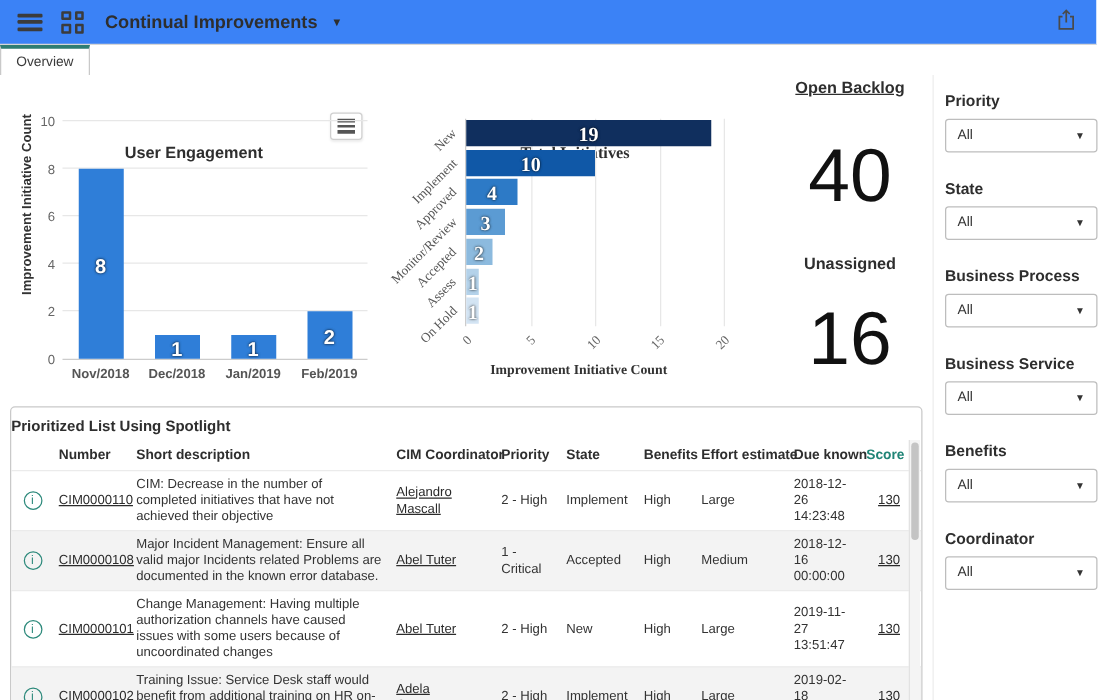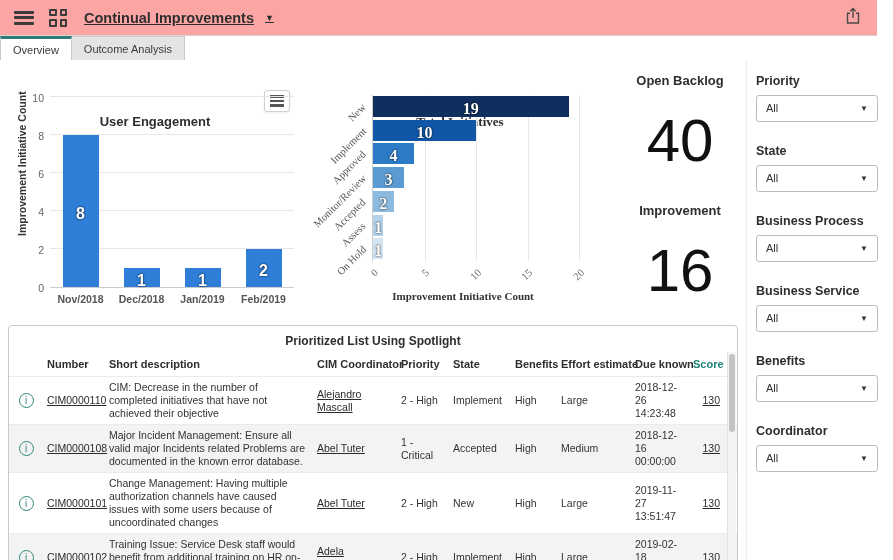--- a/index.html
+++ b/index.html
@@ -1,22 +1,22 @@
 <!DOCTYPE html>
 <html><head>
 <meta charset="utf-8">
 <style>
   * { margin:0; padding:0; box-sizing:border-box; }
   html,body { width:893px; height:560px; overflow:hidden; background:#fff;
               font-family:"Liberation Sans", sans-serif; color:#2e2e2e; }
   .app { position:relative; width:893px; height:560px; }
 
   
-  .header { position:absolute; top:0; left:0; right:16px; height:36px; background:#fca5a5;
-            border-bottom:1px solid #d6d6d6; display:flex; align-items:center; padding:0 14px;text-decoration:underline; }
+  .header { position:absolute; top:0; left:0; right:16px; height:36px; background:#3b82f6;
+            border-bottom:1px solid #d6d6d6; display:flex; align-items:center; padding:0 14px; }
   .hamburger { width:20px; height:14px; display:flex; flex-direction:column; justify-content:space-between; cursor:pointer; }
   .hamburger span { height:3px; background:#3b3b3b; border-radius:1px; }
   .grid-icon { margin-left:15px; width:18px; height:18px; display:grid; grid-template-columns:1fr 1fr; gap:3px; cursor:pointer; }
   .grid-icon span { border:2px solid #3b3b3b; border-radius:1px; }
   .app-title { margin-left:17px; font-size:14.5px; font-weight:700; cursor:pointer; }
   .title-caret { margin-left:11px; font-size:9px; color:#2e2e2e; cursor:pointer; }
   .share-btn { margin-left:auto; background:none; border:none; cursor:pointer; padding:2px; }
 
   
   .tabbar { position:absolute; top:36px; left:0; right:0; height:24px; display:flex; align-items:stretch; }
@@ -69,21 +69,21 @@
   .filter-item { margin-top:12px; margin-bottom:22px; }
   .filter-label { font-size:12.5px; font-weight:700; margin-bottom:7px; }
   .filter-select { position:relative; height:27px; background:#fff; border:1px solid #bdbdbd;
                    border-radius:3px; cursor:pointer; }
   .filter-value { position:absolute; left:9px; top:6px; font-size:11px; color:#333; }
   .filter-caret { position:absolute; right:9px; top:8px; font-size:8px; color:#333; }
 
   
   .table-card { position:absolute; left:8px; top:325px; width:730px; height:260px;
                 border:1px solid #c9c9c9; border-radius:4px; background:#fff; overflow:hidden; }
-  .table-title { text-align:center; font-size:12px; font-weight:700; padding-top:8px; height:26px; }
+  .table-title { text-align:left; font-size:12px; font-weight:700; padding-top:8px; height:26px; }
   .trgrid { display:grid; grid-template-columns:34px 62px 208px 84px 52px 62px 46px 74px 58px 39px; }
   .tbl-header { align-items:center; height:24px; }
   .th { font-size:11px; font-weight:700; padding:0 4px; white-space:nowrap; }
   .th-score { color:#1f8476; text-align:right; padding-right:6px; }
   .sort-caret { font-size:8px; margin-left:3px; color:#1f8476; }
   .tr { min-height:47px; align-items:center; padding:4px 0; border-top:1px solid #ebebeb; cursor:pointer; }
   .tr-alt { background:#f3f3f3; }
   .td { font-size:10.5px; padding:0 4px; color:#333; line-height:13px; }
   .td-icon { display:flex; justify-content:center; }
   .info-icon { width:15px; height:15px; border:1px solid #2e8a7c; border-radius:50%; color:#2e8a7c;
@@ -118,21 +118,20 @@
     <button class="share-btn">
       <svg width="16" height="18" viewBox="0 0 16 18">
         <path d="M5 6.2 H2.5 V16 H13.5 V6.2 H11" stroke="#4a4a4a" stroke-width="1.4" fill="none"></path>
         <path d="M8 11 V1.6 M5.2 4.2 L8 1.4 L10.8 4.2" stroke="#4a4a4a" stroke-width="1.4" fill="none"></path>
       </svg>
     </button>
   </div>
 
   <div class="tabbar">
     <div class="tab active">Overview</div>
-    <div class="tab inactive">Outcome Analysis</div>
   </div>
 
   <div class="card" style="left:8px; top:62px; width:294px; height:258px;">
     <div class="chart-title">User Engagement</div>
     <button class="export-btn">
         <span></span>
         <span></span>
         <span></span>
       </button>
     <div class="y-axis-title">Improvement Initiative Count</div>
@@ -213,23 +212,23 @@
         <div class="xtick2" style="position: absolute; right: 240px; top: 205px;">0</div>
         <div class="xtick2" style="position: absolute; right: 188.5px; top: 205px;">5</div>
         <div class="xtick2" style="position: absolute; right: 137px; top: 205px;">10</div>
         <div class="xtick2" style="position: absolute; right: 85.5px; top: 205px;">15</div>
         <div class="xtick2" style="position: absolute; right: 34px; top: 205px;">20</div>
       </div>
     <div class="x-axis-title">Improvement Initiative Count</div>
   </div>
 
   <div class="card" style="left:612px; top:62px; width:136px; height:258px;">
-    <div class="kpi-title" style="top:11px;">Open Backlog</div>
+    <div class="kpi-title" style="top:0;text-decoration:underline;">Open Backlog</div>
     <div class="kpi-value" style="top:48px;">40</div>
-    <div class="kpi-title" style="top:141px;">Improvement</div>
+    <div class="kpi-title" style="top:141px;">Unassigned</div>
     <div class="kpi-value" style="top:178px;">16</div>
   </div>
 
   <div class="v-divider"></div>
   <div class="filter-panel">
       <div class="filter-item">
         <div class="filter-label">Priority</div>
         <div class="filter-select">
           <span class="filter-value">All</span>
           <span class="filter-caret">▼</span>

